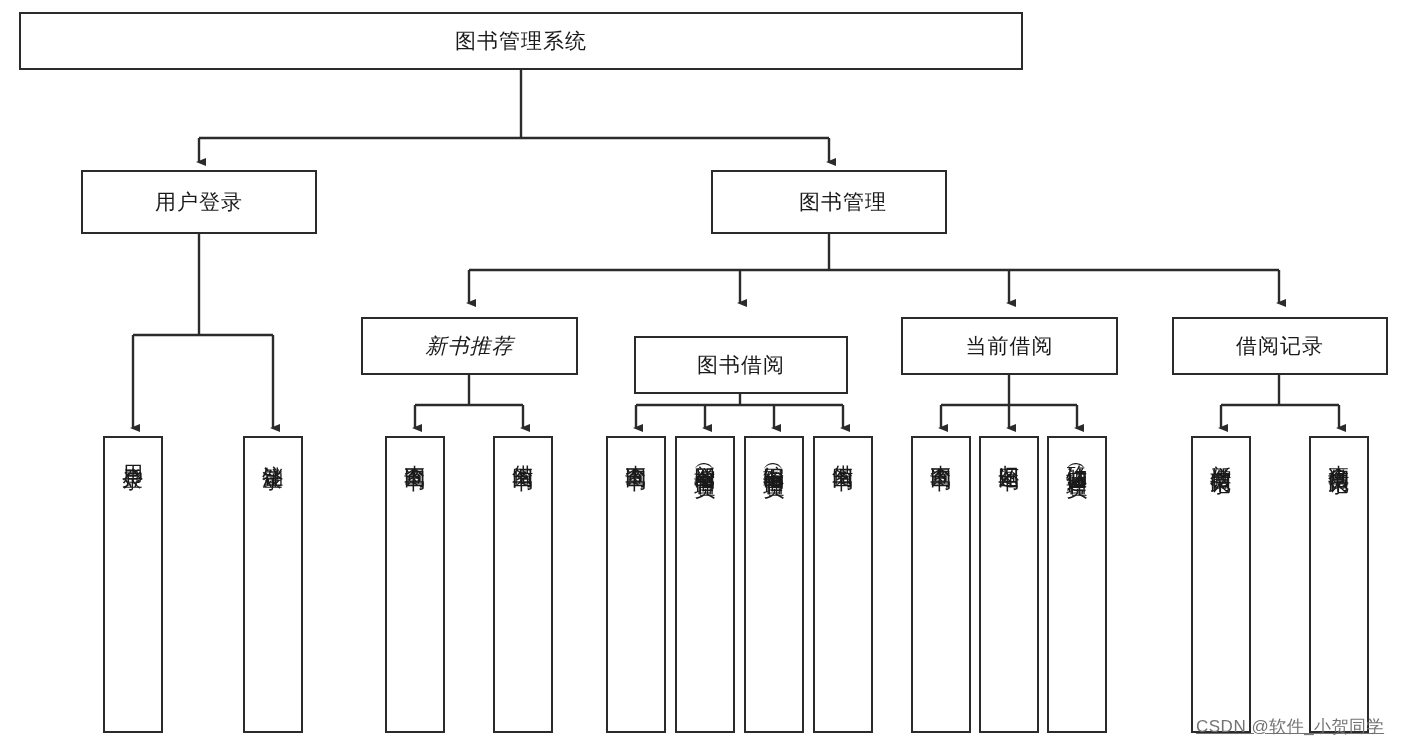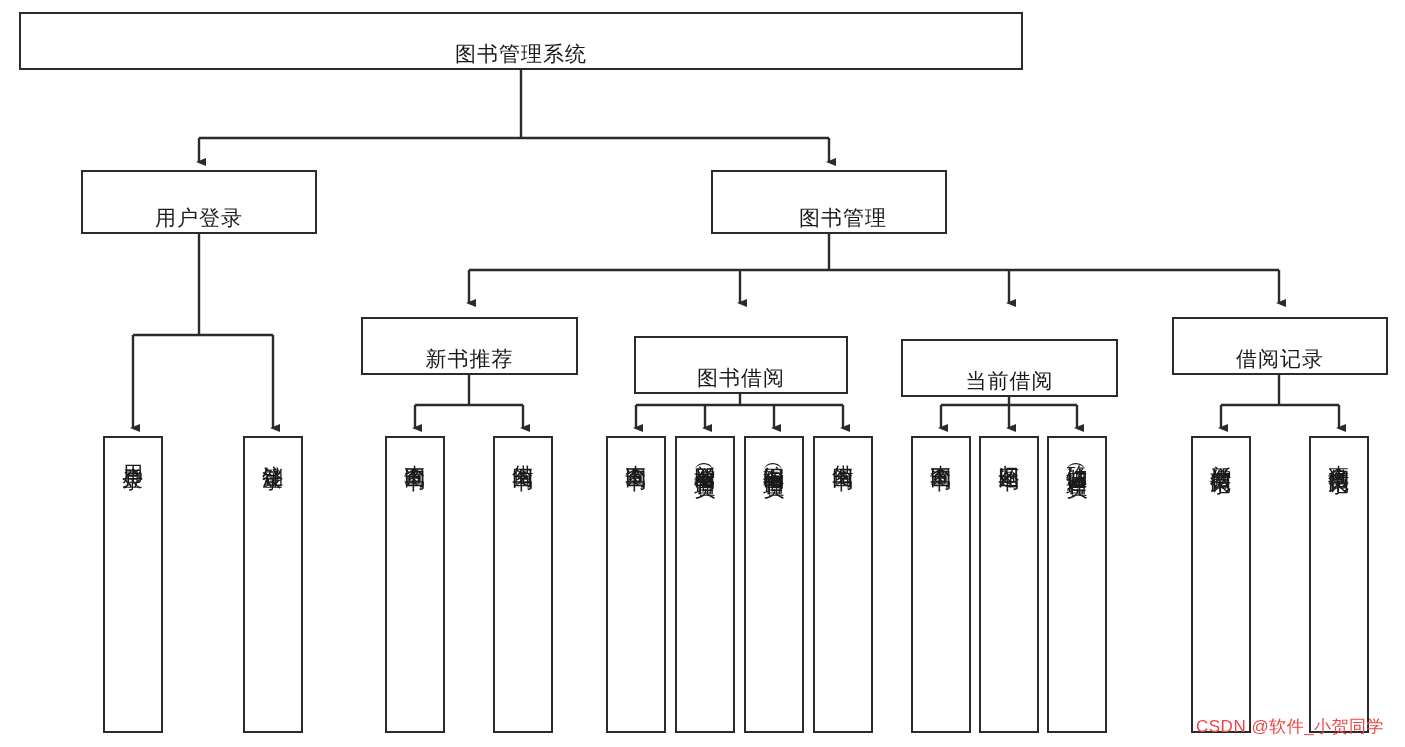--- a/index.html
+++ b/index.html
@@ -23,21 +23,21 @@
     top: 0;
     width: 1405px;
     height: 747px;
   }
   .node {
     position: absolute;
     box-sizing: border-box;
     background: #ffffff;
     border: 2px solid #2b2b2b;
     display: flex;
-    align-items: flex-end;
+    align-items: center;
     justify-content: center;
     color: #1a1a1a;
   }
   .node.h {
     font-size: 21px;
     letter-spacing: 1px;
   }
   .node.v {
     padding: 10px 0;
     align-items: flex-start;
@@ -47,23 +47,24 @@
     text-orientation: upright;
     font-size: 21px;
     line-height: 1.02;
     letter-spacing: 2px;
     white-space: nowrap;
     color: #1a1a1a;
   }
   .watermark {
     position: absolute;
     font-size: 17px;
-    color: #ef4444;
+    color: #737373;
     white-space: nowrap;
     letter-spacing: 0.5px;
+    text-decoration: underline;
   }
 </style>
 </head>
 <body>
 
 <div id="stage">
 
   <svg id="wires" viewBox="0 0 1405 747" xmlns="http://www.w3.org/2000/svg">
     <defs>
       <marker id="arrow" markerWidth="10" markerHeight="10" refX="4" refY="7" orient="auto" markerUnits="userSpaceOnUse">
@@ -118,27 +119,27 @@
     <span>图书管理系统</span>
   </div>
 
   <div class="node h" style="left:81px; top:170px; width:236px; height:64px;">
     <span>用户登录</span>
   </div>
   <div class="node h" style="left:711px; top:170px; width:236px; height:64px;padding-left:28px;">
     <span>图书管理</span>
   </div>
 
-  <div class="node h" style="left:361px; top:317px; width:217px; height:58px;">
+  <div class="node h" style="left:361px; top:317px; width:217px; height:58px;font-style:italic;">
     <span>新书推荐</span>
   </div>
   <div class="node h" style="left:634px; top:317px; width:214px; height:58px;margin-top:19px;">
     <span>图书借阅</span>
   </div>
-  <div class="node h" style="left:901px; top:317px; width:217px; height:58px;margin-top:22px;">
+  <div class="node h" style="left:901px; top:317px; width:217px; height:58px;">
     <span>当前借阅</span>
   </div>
   <div class="node h" style="left:1172px; top:317px; width:216px; height:58px;">
     <span>借阅记录</span>
   </div>
 
   <div class="node v" style="left:103px; top:436px; width:60px; height:297px;">
     <span class="vtext">用户登录</span>
   </div>
   <div class="node v" style="left:243px; top:436px; width:60px; height:297px;">

